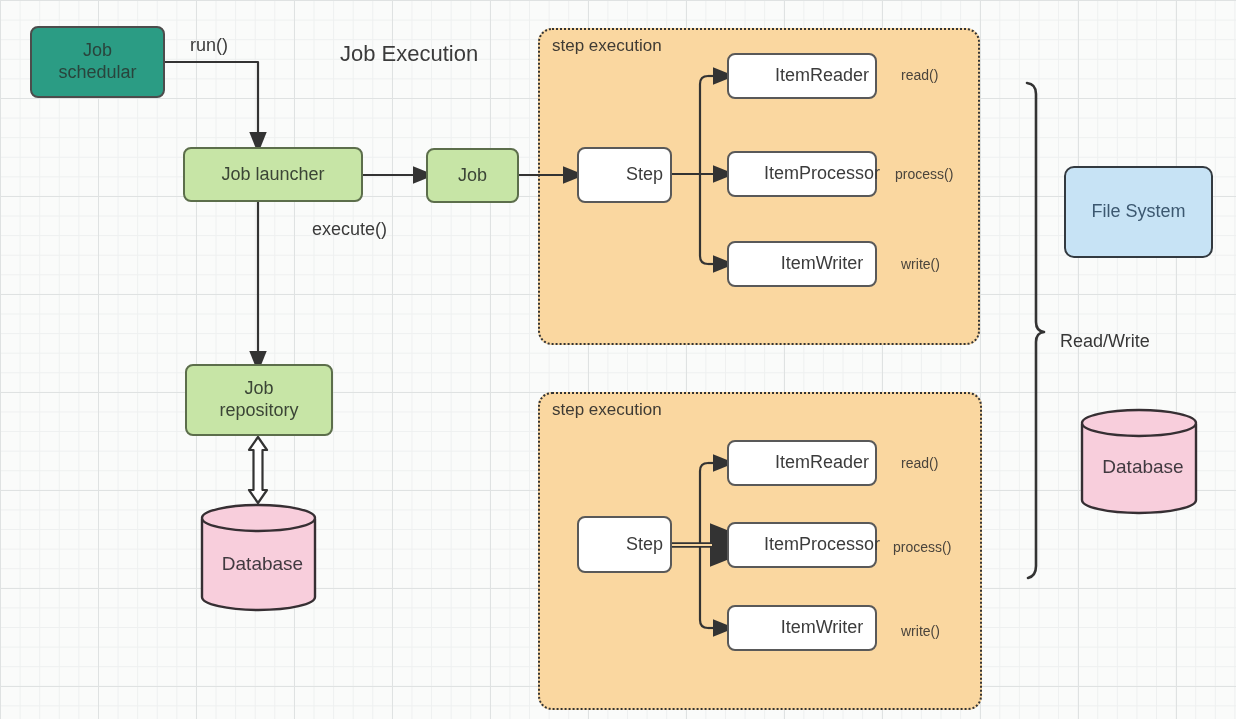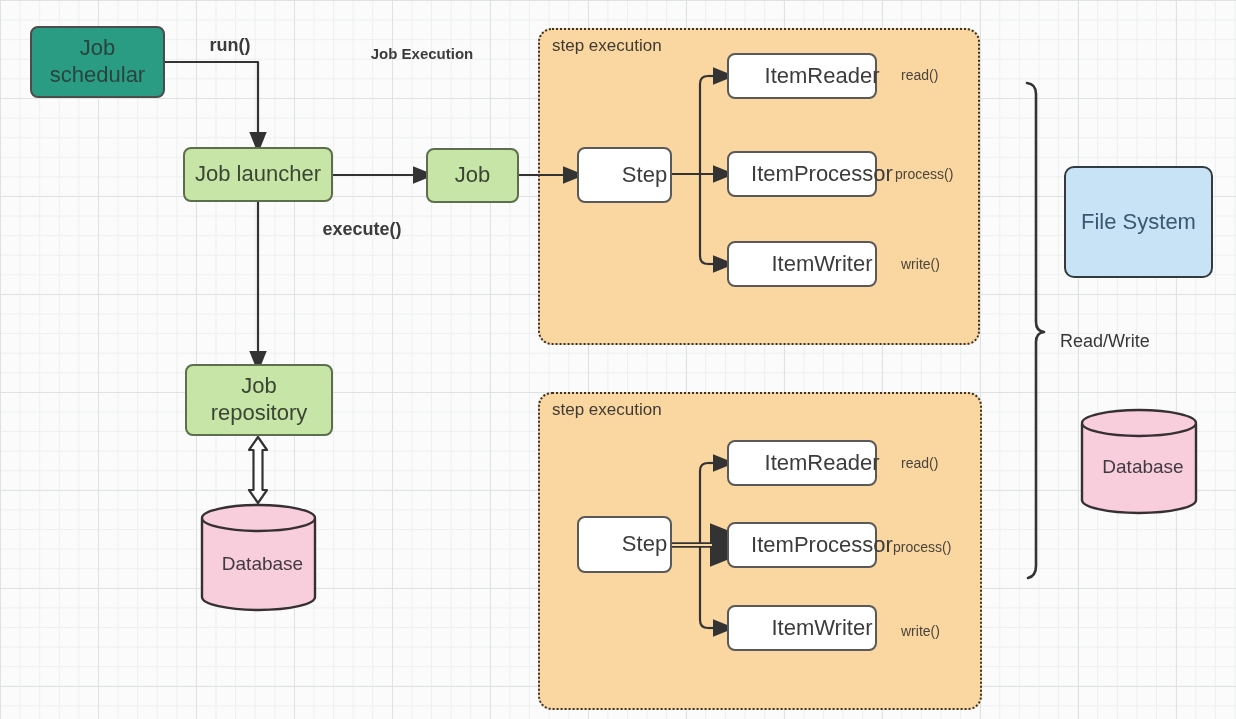--- a/index.html
+++ b/index.html
@@ -11,38 +11,38 @@
     background-image:
       linear-gradient(#dfe2e2 1px, transparent 1px),
       linear-gradient(90deg, #dfe2e2 1px, transparent 1px),
       linear-gradient(#eef0f0 1px, transparent 1px),
       linear-gradient(90deg, #eef0f0 1px, transparent 1px);
     background-size:98px 98px,98px 98px,19.6px 19.6px,19.6px 19.6px;
   }
   .node{
     position:absolute;display:flex;align-items:center;justify-content:center;
     text-align:center;white-space:pre-line;border-radius:8px;
-    font-size:22px;line-height:1.22;color:#3c3c3c;
+    font-size:18px;line-height:1.22;color:#3c3c3c;
   }
   .teal{background:#2b9c84;border:2.5px solid #4c4c4c;color:#29443c;}
   .green{background:#c7e5a6;border:2.5px solid #5c6e4b;color:#3b4536;}
   .white{background:#ffffff;border:2.5px solid #595959;color:#3c3c3c;padding-left:40px;}
   .blue{background:#c7e3f5;border:2.5px solid #333a40;color:#3c5870;border-radius:10px;}
   .group{
     position:absolute;background:#fad7a0;border:2px dotted #333333;border-radius:14px;
   }
   .group-label{
     position:absolute;left:12px;top:6px;font-size:17px;color:#3f3b34;
   }
   .method{
     position:absolute;font-size:14px;color:#4a443c;line-height:26px;white-space:nowrap;
   }
   .floatlbl{
-    position:absolute;font-size:18px;font-weight:bold;color:#3b3b3b;
-    line-height:26px;text-align:center;white-space:nowrap;
+    position:absolute;font-size:18px;font-weight:normal;color:#3b3b3b;
+    line-height:26px;white-space:nowrap;
   }
   .rwlbl{
     position:absolute;font-size:18px;color:#373737;line-height:26px;white-space:nowrap;
   }
   .cylinder{position:absolute;}
   .cylinder .cyl-label{
     position:absolute;left:8px;right:0;top:55%;transform:translateY(-50%);
     text-align:center;font-size:19px;color:#413a40;
   }
   svg.connectors{position:absolute;left:0;top:0;}
@@ -81,28 +81,28 @@
       <path d="M672 545 H715" stroke-width="5.5" marker-end="url(#arw)"></path>
       <path d="M672 545 H712" stroke="#fad7a0" stroke-width="2.2"></path>
       <path d="M708 628 H715" marker-end="url(#arw)"></path>
 
       <polygon points="258,437 267,450 262.5,450 262.5,490 267,490 258,503 249,490 253.5,490 253.5,450 249,450" fill="#ffffff"></polygon>
 
       <path d="M1027 83 Q1036 84 1036 94 L1036 322 Q1036 331 1044 332 Q1036 333 1036 342 L1036 566 Q1036 576 1028 578" stroke-width="2.6" stroke-linecap="round"></path>
     </g>
   </svg>
 
-  <div class="floatlbl" style="left:333px;top:41px;width:178px;font-size:15px;">Job Execution</div>
+  <div class="floatlbl" style="left:340px;top:41px;width:178px;font-size:22px;">Job Execution</div>
   <div class="floatlbl" style="left:190px;top:32px;width:80px;">run()</div>
   <div class="floatlbl" style="left:312px;top:216px;width:100px;">execute()</div>
   <div class="rwlbl" style="left:1060px;top:328px;">Read/Write</div>
 
   <div class="node teal" style="left:30px;top:26px;width:135px;height:72px;">Job
 schedular</div>
-  <div class="node green" style="left:183px;top:147px;width:150px;height:55px;">Job launcher</div>
+  <div class="node green" style="left:183px;top:147px;width:180px;height:55px;">Job launcher</div>
   <div class="node green" style="left:426px;top:148px;width:93px;height:55px;">Job</div>
   <div class="node green" style="left:185px;top:364px;width:148px;height:72px;">Job
 repository</div>
 
   <div class="cylinder" style="left:200px;top:503px;width:117px;height:110px;">
     <svg width="117" height="110" viewBox="0 0 117 110">
       <path d="M2 16 L2 94 A56.5 13 0 0 0 115 94 L115 16" fill="#f8cedc" stroke="#362f33" stroke-width="2.4"></path>
       <ellipse cx="58.5" cy="15" rx="56.5" ry="13" fill="#f8cedc" stroke="#362f33" stroke-width="2.4"></ellipse>
     </svg>
     <div class="cyl-label">Database</div>
@@ -117,21 +117,21 @@
   <div class="method" style="left:901px;top:251px;">write()</div>
 
   <div class="node white" style="left:577px;top:516px;width:95px;height:57px;">Step</div>
   <div class="node white" style="left:727px;top:440px;width:150px;height:46px;">ItemReader</div>
   <div class="node white" style="left:727px;top:522px;width:150px;height:46px;">ItemProcessor</div>
   <div class="node white" style="left:727px;top:605px;width:150px;height:46px;">ItemWriter</div>
   <div class="method" style="left:901px;top:450px;">read()</div>
   <div class="method" style="left:893px;top:534px;">process()</div>
   <div class="method" style="left:901px;top:618px;">write()</div>
 
-  <div class="node blue" style="left:1064px;top:166px;width:149px;height:112px;">File System</div>
+  <div class="node blue" style="left:1064px;top:166px;width:149px;height:92px;">File System</div>
 
   <div class="cylinder" style="left:1080px;top:408px;width:118px;height:108px;">
     <svg width="118" height="108" viewBox="0 0 118 108">
       <path d="M2 16 L2 92 A57 13 0 0 0 116 92 L116 16" fill="#f8cedc" stroke="#362f33" stroke-width="2.4"></path>
       <ellipse cx="59" cy="15" rx="57" ry="13" fill="#f8cedc" stroke="#362f33" stroke-width="2.4"></ellipse>
     </svg>
     <div class="cyl-label">Database</div>
   </div>
 
 </div>

